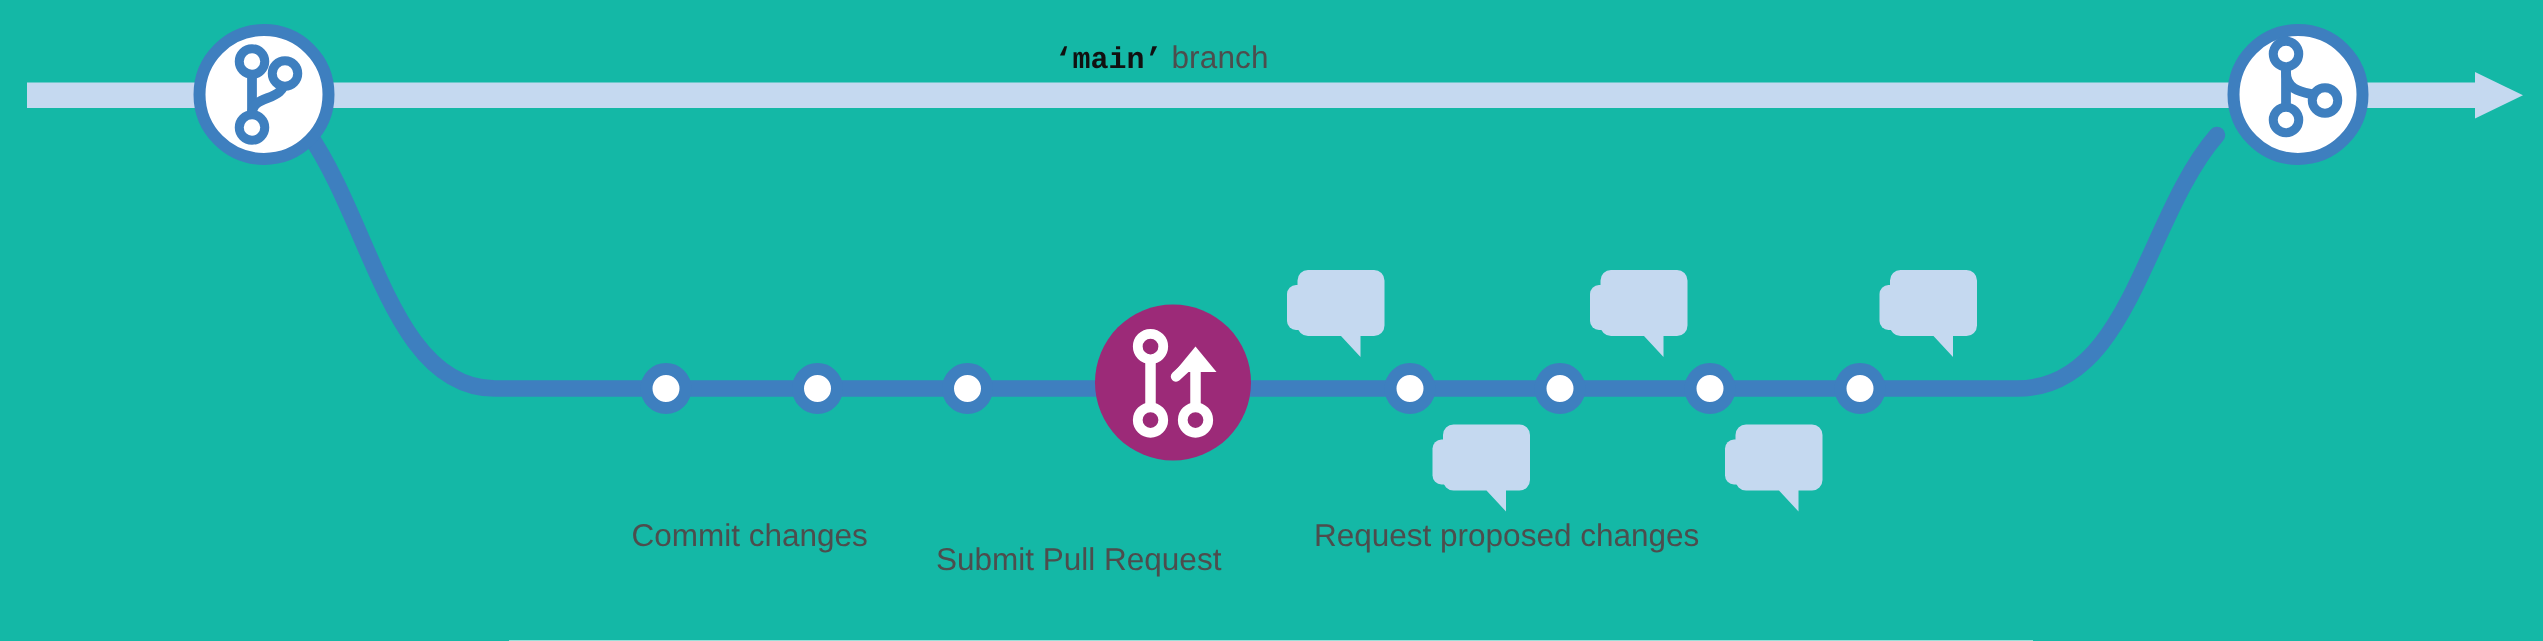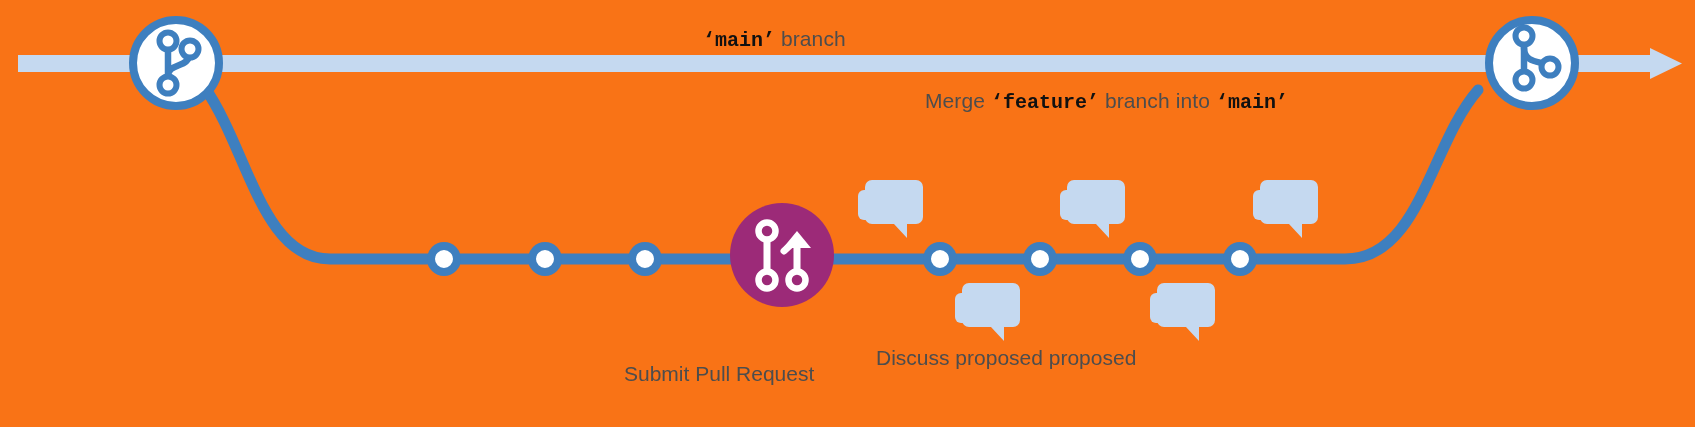--- a/index.html
+++ b/index.html
@@ -1,17 +1,17 @@
 <!DOCTYPE html>
 <html><head>
 <meta charset="utf-8">
 <style>
   html,body{margin:0;padding:0;background:#ffffff;}
   body{width:1695px;height:427px;font-family:"Liberation Sans",sans-serif;}
-  #stage{position:relative;width:1695px;height:427px;overflow:hidden;background:#f97316;}
+  #stage{position:relative;width:1695px;height:427px;overflow:hidden;background:#14b8a6;}
   #svg{position:absolute;left:0;top:0;width:1695px;height:427px;}
   .lbl{position:absolute;white-space:nowrap;color:#4d4d4d;font-size:21px;letter-spacing:.1px;}
   .lbl .mono{font-family:"Liberation Mono",monospace;font-weight:bold;color:#111;font-size:20px;letter-spacing:0;}
   .cap{position:absolute;white-space:nowrap;color:#4d4d4d;font-size:21px;}
   #lbl-main{left:703px;top:27px;}
   #lbl-create{left:238px;top:91px;}
   #lbl-merge{left:925px;top:89px;}
   #cap-commit{left:421px;top:346px;}
   #cap-pr{left:624px;top:346px;margin-top:16px;}
   #cap-discuss{left:876px;top:346px;}
@@ -129,18 +129,18 @@
       <circle cx="1532" cy="63" r="43" fill="#ffffff" stroke="#3e7fbf" stroke-width="8"></circle>
       <g>
         <use href="#ico-merge" x="1535" y="58"></use>
       </g>
     </g>
   </svg>
 
   <div class="lbl" id="lbl-main"><span class="mono">‘main’</span><span> branch</span></div>
 
 
-  <div class="lbl" id="lbl-merge"><span>Merge </span><span class="mono">‘feature’</span><span> branch into </span><span class="mono">‘main’</span></div>
 
+  <div class="cap" id="cap-commit">Commit changes</div>
   <div class="cap" id="cap-pr">Submit Pull Request</div>
-  <div class="cap" id="cap-discuss">Discuss proposed proposed</div>
+  <div class="cap" id="cap-discuss">Request proposed changes</div>
 
 </div>
 
 </body></html>

